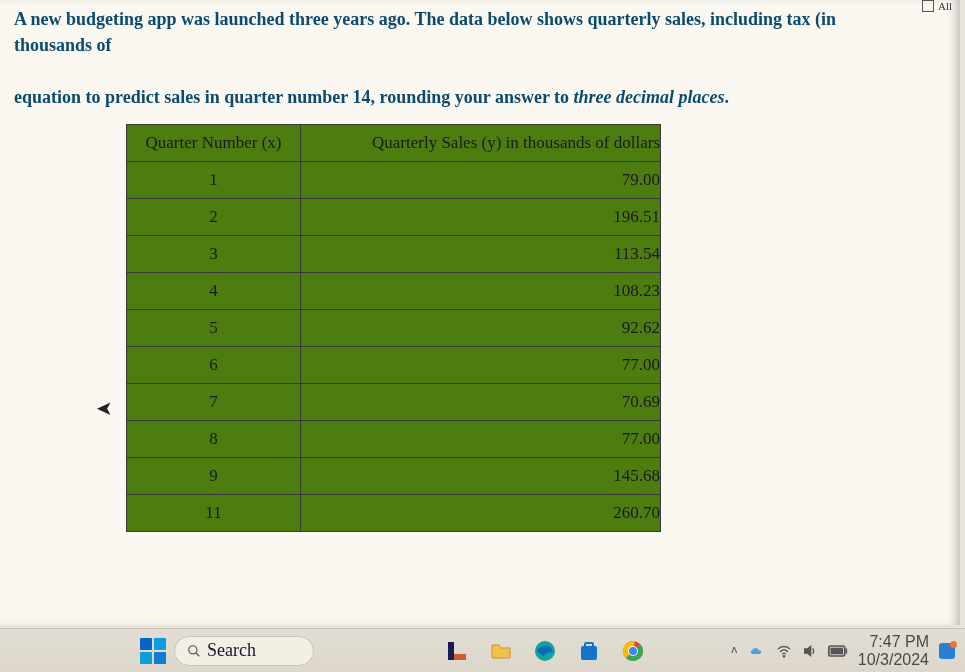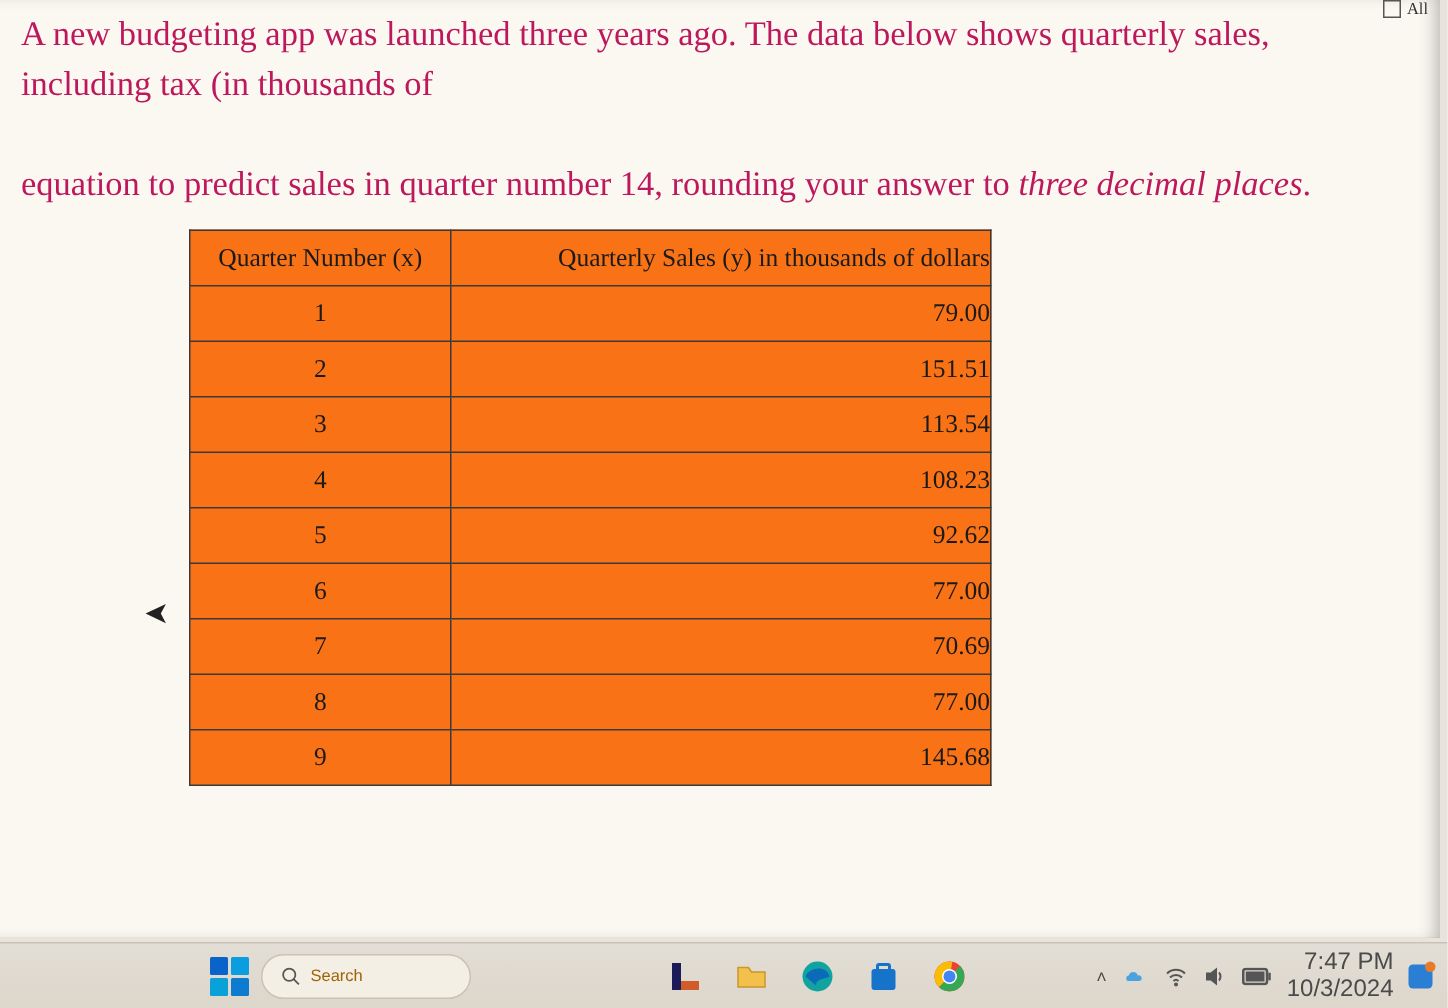--- a/index.html
+++ b/index.html
@@ -19,33 +19,34 @@
   }
   .top-clip {
     position: absolute;
     top: 0; right: 8px;
     font-size: 11px;
     color: #333;
     display: flex; align-items: center; gap: 4px;
   }
   .top-clip .box { width: 12px; height: 12px; border: 1px solid #555; display:inline-block; }
   .problem {
-    font-size: 23px;
+    font-size: 18px;
     line-height: 1.45;
-    color: #be185d;
+    color: #0c4a6e;
     padding-right: 40px;
+    font-weight: bold;
   }
   .problem em { font-style: italic; }
   .table-wrap {
     margin-top: 14px;
     margin-left: 112px;
   }
   table {
     border-collapse: collapse;
-    background: #f97316;
+    background: #4d7c0f;
   }
   th, td {
     border: 1.2px solid #3a3a3a;
     padding: 8px 0;
     text-align: center;
     font-family: Georgia, serif;
     font-size: 17px;
     color: #1a1a1a;
   }
   th { font-weight: normal; }
@@ -84,23 +85,23 @@
   .search-pill {
     display: flex;
     align-items: center;
     gap: 6px;
     background: #f4efe5;
     border: 1px solid #c9c3b6;
     border-radius: 18px;
     height: 30px;
     width: 140px;
     padding: 0 12px;
-    color: #a16207;
-    font-family: Liberation Sans, sans-serif;
-    font-size: 11px;
+    color: #0f172a;
+    font-family: Liberation Serif, serif;
+    font-size: 18px;
   }
   .search-pill svg { flex: 0 0 auto; }
   .tb-center { display: flex; gap: 14px; margin-left: 120px; }
   .tb-icon {
     width: 30px; height: 30px;
     display: flex; align-items: center; justify-content: center;
     font-size: 20px;
   }
   .tray {
     margin-left: auto;
@@ -143,21 +144,21 @@
           <th>Quarterly Sales (y) in thousands of dollars</th>
         </tr>
       </thead>
       <tbody>
         <tr>
             <td>1</td>
             <td>79.00</td>
           </tr>
         <tr>
             <td>2</td>
-            <td>151.51</td>
+            <td>196.51</td>
           </tr>
         <tr>
             <td>3</td>
             <td>113.54</td>
           </tr>
         <tr>
             <td>4</td>
             <td>108.23</td>
           </tr>
         <tr>
@@ -172,20 +173,24 @@
             <td>7</td>
             <td>70.69</td>
           </tr>
         <tr>
             <td>8</td>
             <td>77.00</td>
           </tr>
         <tr>
             <td>9</td>
             <td>145.68</td>
+          </tr>
+        <tr>
+            <td>11</td>
+            <td>260.70</td>
           </tr>
       </tbody>
     </table>
   </div>
 
   <span class="cursor-arrow">➤</span>
 </div>
 
 <div class="taskbar">
   <div class="start">

